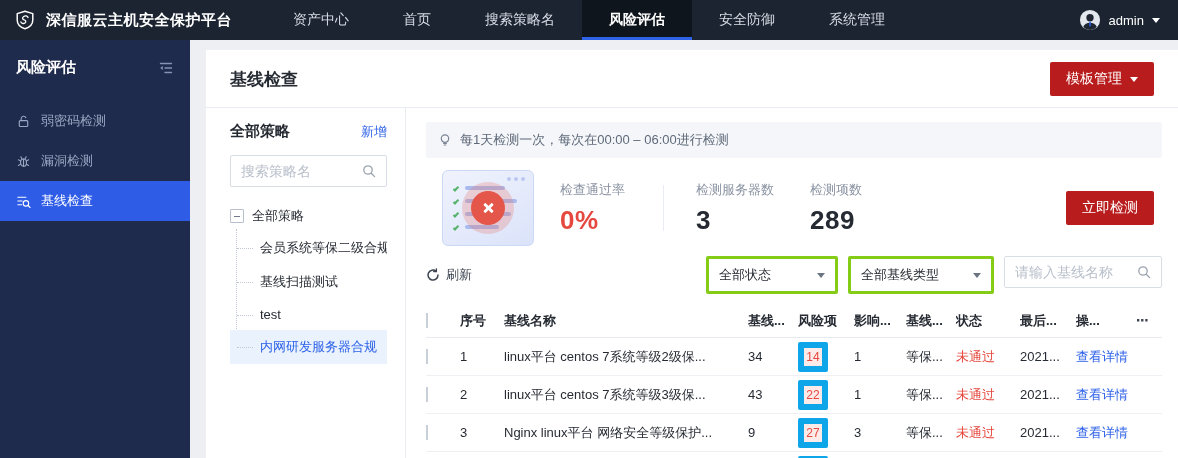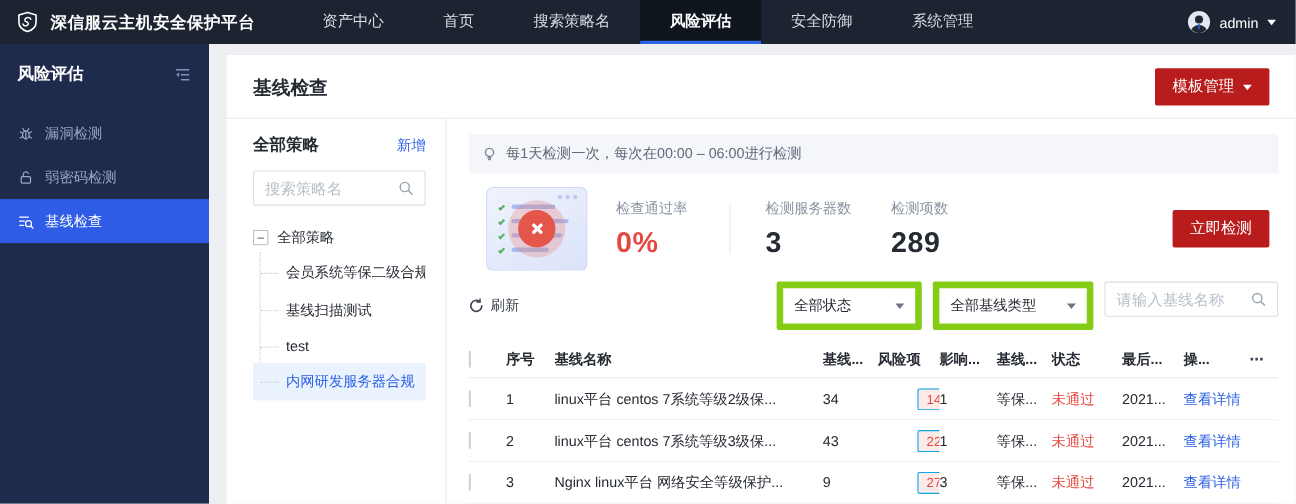--- a/index.html
+++ b/index.html
@@ -71,34 +71,34 @@
   .stat { margin-right:36px; }
   .stat-label { font-size:13px; color:#8a93a2; white-space:nowrap; }
   .stat-value { font-size:26px; font-weight:700; margin-top:6px; letter-spacing:.5px; }
   .stat-value.danger { color:#e5483e; }
   .v-div { width:1px; height:46px; background:#e9ecf0; margin:0 32px 0 2px; flex:none; }
   .detect-wrap { margin-left:auto; padding-right:8px; }
 
   .toolbar { display:flex; align-items:center; margin-top:10px; }
   .refresh { display:flex; gap:6px; align-items:center; font-size:13px; color:#3d4450; cursor:pointer; }
   .toolbar-right { margin-left:auto; display:flex; gap:10px; }
-  .select { height:32px; border:6px solid #84cc16; border-radius:2px; display:flex; align-items:center; justify-content:space-between; padding:16px 10px; font-size:13px; width:132px; cursor:pointer; background:#fff; }
+  .select { height:32px; border:3px solid #84cc16; border-radius:2px; display:flex; align-items:center; justify-content:space-between; padding:16px 10px; font-size:13px; width:132px; cursor:pointer; background:#fff; }
   .select.wide { width:146px; }
   .search-box.small { margin-top:0; width:158px; }
   .caret { width:0; height:0; border-left:4px solid transparent; border-right:4px solid transparent; border-top:5px solid #6b7482; }
   .caret.white { border-top-color:#fff; }
 
   
   .table { margin-top:10px; font-size:13px; }
   .t-grid { display:grid; grid-template-columns:34px 44px 1fr 50px 56px 52px 50px 64px 56px 60px 26px; align-items:center; }
   .t-head { height:34px; border-bottom:1px solid #e6e9ee; font-weight:700; color:#262b33; }
   .t-head > div, .t-row > div { white-space:nowrap; overflow:hidden; padding-right:6px; }
   .t-row { height:38px; border-bottom:1px solid #eef0f4; }
   .checkbox { width:14px; height:14px; border:1px solid #c9cfd9; border-radius:2px; background:#fff; cursor:pointer; }
-  .badge-risk { display:inline-block; min-width:30px; text-align:center; background:#fdebe9; border:1px solid #0ea5e9; color:#e5483e; font-size:12px; border-radius:2px; padding:2px 0;margin-left:36px; }
+  .badge-risk { display:inline-block; min-width:30px; text-align:center; background:#fdebe9; border:6px solid #0ea5e9; color:#e5483e; font-size:12px; border-radius:2px; padding:2px 0; }
   .text-danger { color:#e5483e; }
   .text-link { color:#2e62e8; cursor:pointer; }
   .more-col { color:#3d4450; font-weight:700; letter-spacing:1px; cursor:pointer; }
 </style>
 </head>
 <body>
 
 <div class="topnav">
   <div class="brand">
     <span>
@@ -139,34 +139,34 @@
       <span>
         <svg width="16" height="16" viewBox="0 0 16 16" stroke="#8392b5" stroke-width="1.4" fill="none" stroke-linecap="round">
           <path d="M2.5 3.5h11M7 8h6.5M7 12.5h6.5"></path>
           <path d="M4.8 6 2.2 8l2.6 2z" fill="#8392b5" stroke="none"></path>
         </svg>
       </span>
     </div>
     <div class="side-item">
       <span>
         <svg width="15" height="15" viewBox="0 0 16 16" fill="none" stroke="#9aa6c3" stroke-width="1.2" stroke-linecap="round">
+          <rect x="3.5" y="7" width="9" height="6.3" rx="1"></rect>
+          <path d="M5.5 7V4.8A2.6 2.6 0 0 1 10.5 4"></path>
+        </svg>
+      </span>
+      <span>弱密码检测</span>
+    </div>
+    <div class="side-item">
+      <span>
+        <svg width="15" height="15" viewBox="0 0 16 16" fill="none" stroke="#9aa6c3" stroke-width="1.2" stroke-linecap="round">
           <ellipse cx="8" cy="9.2" rx="3.2" ry="3.9"></ellipse>
           <path d="M8 5.3v7.8M4.9 7.6 2.6 6.2M4.9 10.8 2.6 12.2M11.1 7.6l2.3-1.4M11.1 10.8l2.3 1.4M6.3 5 5.2 3M9.7 5l1.1-2"></path>
         </svg>
       </span>
       <span>漏洞检测</span>
-    </div>
-    <div class="side-item">
-      <span>
-        <svg width="15" height="15" viewBox="0 0 16 16" fill="none" stroke="#9aa6c3" stroke-width="1.2" stroke-linecap="round">
-          <rect x="3.5" y="7" width="9" height="6.3" rx="1"></rect>
-          <path d="M5.5 7V4.8A2.6 2.6 0 0 1 10.5 4"></path>
-        </svg>
-      </span>
-      <span>弱密码检测</span>
     </div>
     <div class="side-item active">
       <span>
         <svg width="15" height="15" viewBox="0 0 16 16" fill="none" stroke="#ffffff" stroke-width="1.2" stroke-linecap="round">
           <path d="M2 3.5h8.5M2 7.5h4.5M2 11.5h4"></path>
           <circle cx="10.6" cy="10" r="2.9"></circle>
           <path d="M12.8 12.2 15 14.4"></path>
         </svg>
       </span>
       <span>基线检查</span>

